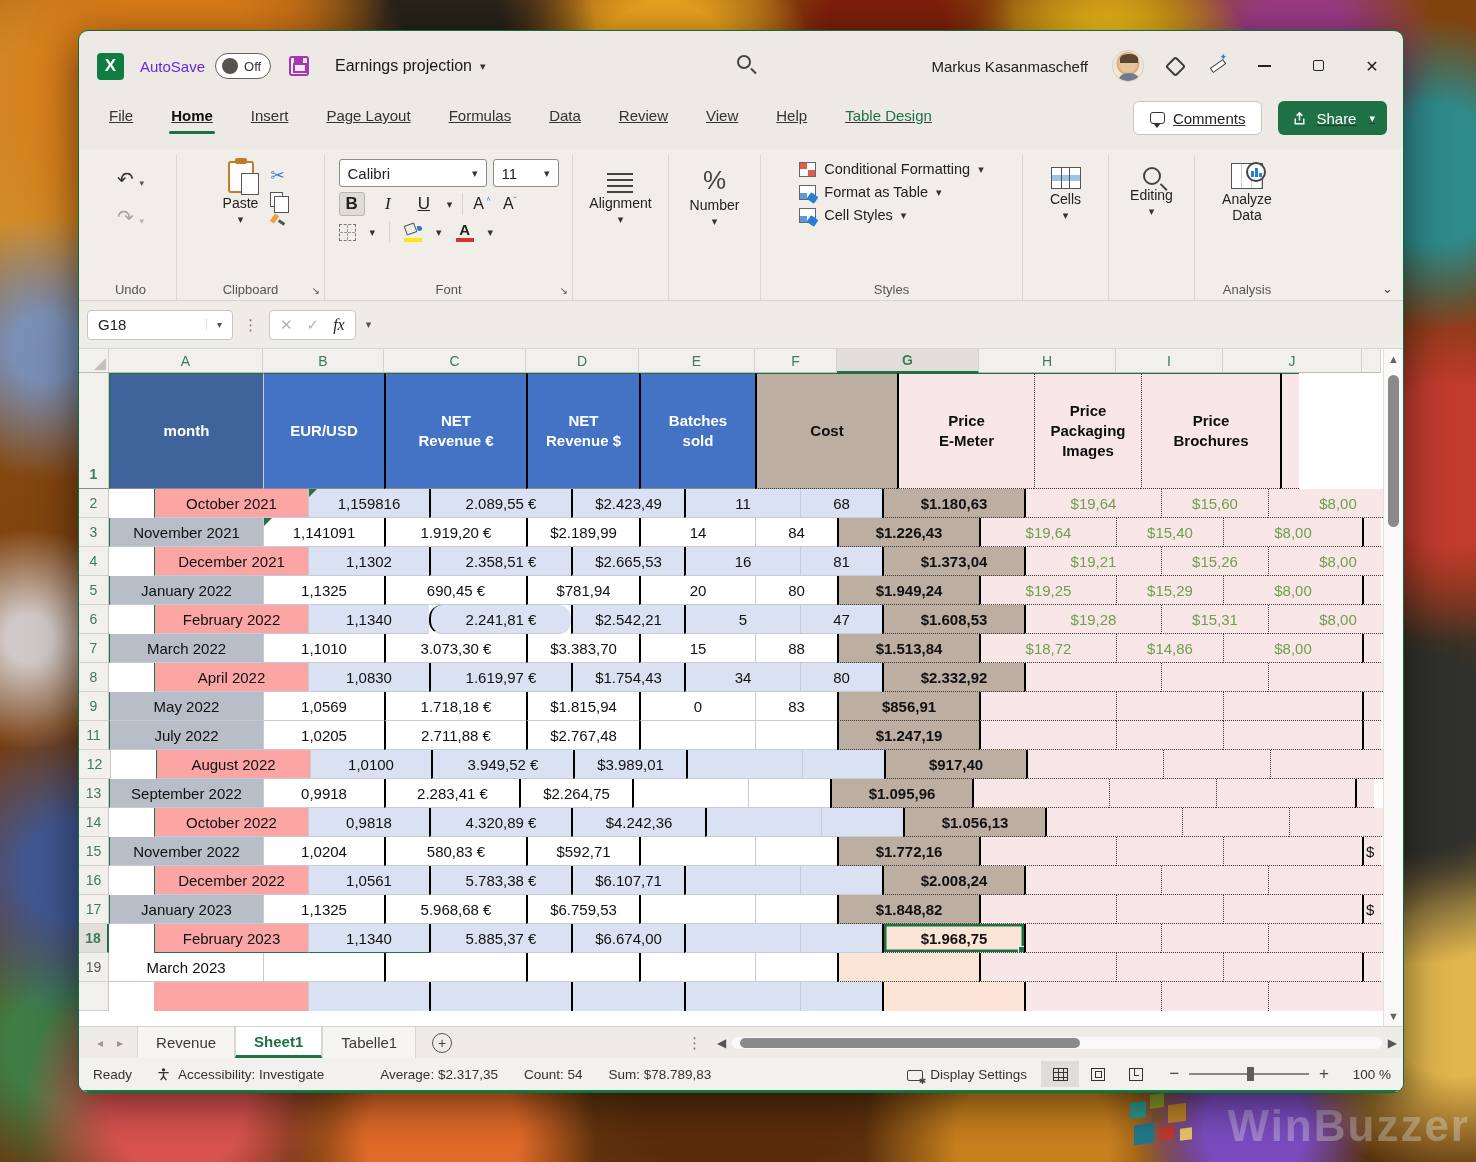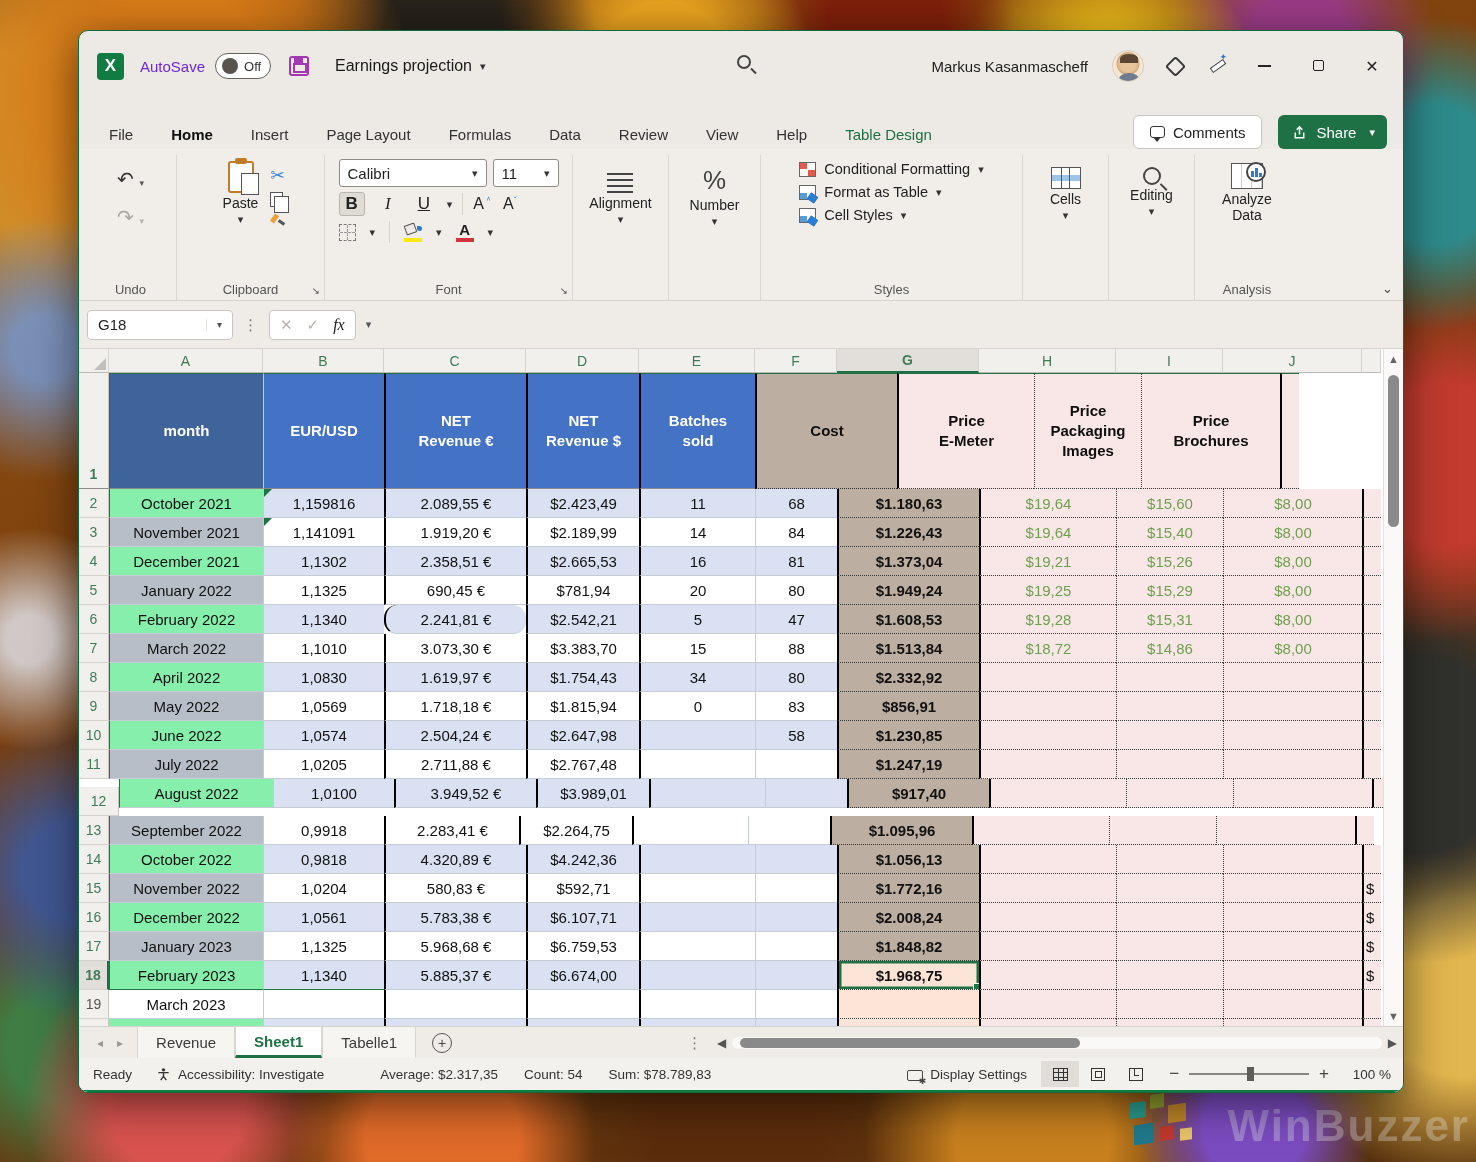--- a/index.html
+++ b/index.html
@@ -68,21 +68,21 @@
   .avatar::after { content:""; position:absolute; left:6px; bottom:-4px; width:20px; height:12px; border-radius:50% 50% 0 0; background:#6d7b8d; }
   .diamond { width:15px; height:15px; border:2px solid #3a3a3a; transform:rotate(45deg); border-radius:3px; }
   .pen { position:relative; width:18px; height:18px; }
   .pen::before { content:""; position:absolute; left:3px; top:6px; width:14px; height:4px; background:#fff; border:1.5px solid #3a3a3a; transform:rotate(-35deg); }
   .pen::after { content:"✦"; position:absolute; right:-2px; top:-5px; color:#2B7CD3; font-size:9px; }
   .winbtn { font-size:16px; color:#222; width:30px; text-align:center; }
   .minimize-g { display:inline-block; width:13px; height:2px; background:#222; margin-bottom:4px; }
   .maximize-g { display:inline-block; width:11px; height:11px; border:1.6px solid #222; border-radius:2px; }
 
   
-  .menubar { height:48px; display:flex; align-items:flex-end; padding:0 16px 0 28px; font-size:15px; color:#333; position:relative; }
+  .menubar { height:48px; display:flex; align-items:flex-start; padding:0 16px 0 28px; font-size:15px; color:#333; position:relative;text-decoration:underline; }
   .menu-item { padding:6px 2px; position:relative; white-space:nowrap; }
   .menu-item.active { color:#0f1010; font-weight:bold; }
   .menu-item.active::after { content:""; position:absolute; left:0; right:0; bottom:-4px; height:3px; background:#1E7145; border-radius:2px; }
   .menu-item.contextual { color:#1E7145; }
   .menu-right { margin-left:auto; display:flex; align-items:center; gap:16px; }
   .btn-comments { display:flex; align-items:center; gap:8px; background:#fff; border:1px solid #c9c5c0; border-radius:6px; height:34px; padding:0 16px; font-size:15px; color:#222; }
   .bubble { width:15px; height:12px; border:1.7px solid #333; border-radius:3px; position:relative; }
   .bubble::after { content:""; position:absolute; left:2px; bottom:-5px; border-left:4px solid transparent; border-right:4px solid transparent; border-top:5px solid #333; }
   .btn-share { display:flex; align-items:center; gap:9px; background:#1E7145; border-radius:6px; height:34px; padding:0 12px 0 14px; font-size:15px; color:#fff; font-weight:500; }
   .btn-share .chev { color:#fff; margin-left:4px; }
@@ -172,21 +172,21 @@
   .rh1 { align-items:flex-end; padding-bottom:4px; }
   .r1 .c { height:116px; font-weight:bold; white-space:pre-line; text-align:center; line-height:1.35; }
   .h-a { background:#3F639B; color:#fff; }
   .h-bf { background:#4472C4; color:#fff; }
   .h-g { background:#BCAEA1; color:#0f0f0f; }
   .h-pink { background:#F8E7E6; color:#0f0f0f; }
   .r1 .c { border-bottom:1px solid #8a8a8a; }
   .r1 .h-g, .r1 .h-pink { border-bottom:1px dotted #333; }
   .tabletop { border-top:1.5px solid #217346; }
   .drow .c { height:29px; }
-  .ca-even { background:#86efac; }
+  .ca-even { background:#fca5a5;margin-left:45px; }
   .ca-odd { background:#B7BEC8; }
   .ca-white { background:#fff; }
   .bandblue { background:#D9E1F2; }
   .bandwhite { background:#fff; }
   .cost { background:#BCAEA1; font-weight:bold; }
   .costlite { background:#FCE4D6; }
   .pinkc { background:#F8E7E6; color:#6FA04F; }
   .kblack { color:#111; justify-content:flex-start; padding-left:2px; }
   .botA { border-bottom:1px solid #C6CCD6; }
   .botDot { border-bottom:1px dotted #3a3a3a; }
@@ -610,49 +610,35 @@
           <div class="c bandwhite blk botA" style="width: 113px;">$1.815,94</div>
           <div class="c bandwhite blk botA" style="width: 116px;">0</div>
           <div class="c bandwhite thinl botA" style="width: 82px;">83</div>
           <div class="c cost blk botDot" style="width: 142px;">$856,91</div>
           <div class="c pinkc blk botDot" style="width: 137px;"></div>
           <div class="c pinkc dotl botDot" style="width: 107px;"></div>
           <div class="c pinkc dotl botDot" style="width: 139px;"></div>
           <div class="c pinkc kblack blk botDot" style="width: 19px;"></div>
         </div>
         <div class="grow drow">
-          <div class="c rh" style="width: 30px;">10</div>
-          <div class="c ca-even tleft botA" style="width: 154px;">June 2022</div>
-          <div class="c bandblue thinl botA" style="width: 121px;">1,0574</div>
-          <div class="c bandblue blk botA" style="width: 142px;">2.504,24 €</div>
-          <div class="c bandblue blk botA" style="width: 113px;">$2.647,98</div>
-          <div class="c bandblue blk botA" style="width: 116px;"></div>
-          <div class="c bandblue thinl botA" style="width: 82px;">58</div>
-          <div class="c cost blk botDot" style="width: 142px;">$1.230,85</div>
-          <div class="c pinkc blk botDot" style="width: 137px;"></div>
-          <div class="c pinkc dotl botDot" style="width: 107px;"></div>
-          <div class="c pinkc dotl botDot" style="width: 139px;"></div>
-          <div class="c pinkc kblack blk botDot" style="width: 19px;"></div>
-        </div>
-        <div class="grow drow">
           <div class="c rh" style="width: 30px;">11</div>
           <div class="c ca-odd tleft botA" style="width: 154px;">July 2022</div>
           <div class="c bandwhite thinl botA" style="width: 121px;">1,0205</div>
           <div class="c bandwhite blk botA" style="width: 142px;">2.711,88 €</div>
           <div class="c bandwhite blk botA" style="width: 113px;">$2.767,48</div>
           <div class="c bandwhite blk botA" style="width: 116px;"></div>
           <div class="c bandwhite thinl botA" style="width: 82px;"></div>
           <div class="c cost blk botDot" style="width: 142px;">$1.247,19</div>
           <div class="c pinkc blk botDot" style="width: 137px;"></div>
           <div class="c pinkc dotl botDot" style="width: 107px;"></div>
           <div class="c pinkc dotl botDot" style="width: 139px;"></div>
           <div class="c pinkc kblack blk botDot" style="width: 19px;"></div>
         </div>
         <div class="grow drow">
-          <div class="c rh" style="width: 40px; margin-top: 8px;">12</div>
+          <div class="c rh" style="width: 32px;">12</div>
           <div class="c ca-even tleft botA" style="width: 154px;">August 2022</div>
           <div class="c bandblue thinl botA" style="width: 121px;">1,0100</div>
           <div class="c bandblue blk botA" style="width: 142px;">3.949,52 €</div>
           <div class="c bandblue blk botA" style="width: 113px;">$3.989,01</div>
           <div class="c bandblue blk botA" style="width: 116px;"></div>
           <div class="c bandblue thinl botA" style="width: 82px;"></div>
           <div class="c cost blk botDot" style="width: 142px;">$917,40</div>
           <div class="c pinkc blk botDot" style="width: 137px;"></div>
           <div class="c pinkc dotl botDot" style="width: 107px;"></div>
           <div class="c pinkc dotl botDot" style="width: 139px;"></div>
@@ -670,21 +656,21 @@
           <div class="c pinkc blk botDot" style="width: 137px;"></div>
           <div class="c pinkc dotl botDot" style="width: 107px;"></div>
           <div class="c pinkc dotl botDot" style="width: 139px;"></div>
           <div class="c pinkc kblack blk botDot" style="width: 19px;"></div>
         </div>
         <div class="grow drow">
           <div class="c rh" style="width: 30px;">14</div>
           <div class="c ca-even tleft botA" style="width: 154px;">October 2022</div>
           <div class="c bandblue thinl botA" style="width: 121px;">0,9818</div>
           <div class="c bandblue blk botA" style="width: 142px;">4.320,89 €</div>
-          <div class="c bandblue blk botA" style="width: 113px;">$4.242,36</div>
+          <div class="c bandblue blk botA" style="width: 134px;">$4.242,36</div>
           <div class="c bandblue blk botA" style="width: 116px;"></div>
           <div class="c bandblue thinl botA" style="width: 82px;"></div>
           <div class="c cost blk botDot" style="width: 142px;">$1.056,13</div>
           <div class="c pinkc blk botDot" style="width: 137px;"></div>
           <div class="c pinkc dotl botDot" style="width: 107px;"></div>
           <div class="c pinkc dotl botDot" style="width: 139px;"></div>
           <div class="c pinkc kblack blk botDot" style="width: 19px;"></div>
         </div>
         <div class="grow drow">
           <div class="c rh" style="width: 30px;">15</div>

